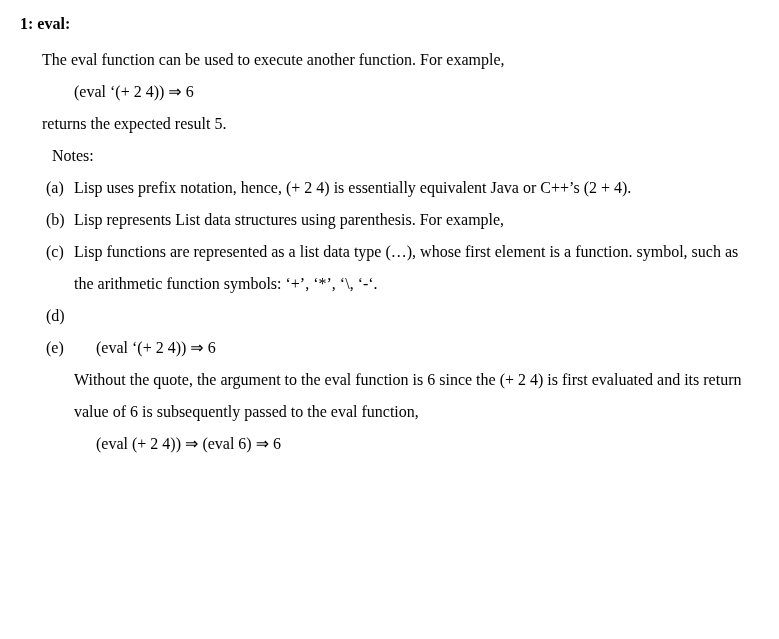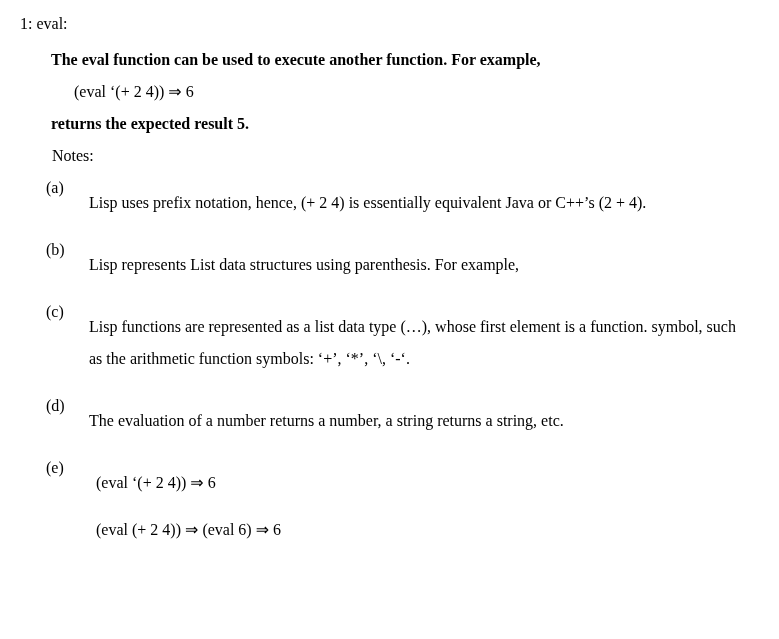--- a/index.html
+++ b/index.html
@@ -7,46 +7,45 @@
       font-size: 16px;
       line-height: 2.0;
       color: #000;
       background: #fff;
       margin: 0;
       padding: 8px 20px;
       width: 779px;
       box-sizing: border-box;
     }
     .heading {
-      font-weight: normal;
+      font-weight: bold;
       margin-bottom: 4px;
     }
     .intro {
-      margin-left: 31px;
-      font-weight: bold;
+      margin-left: 22px;
     }
     .expr {
       margin-left: 54px;
     }
     .notes-label {
       margin-left: 32px;
     }
     .note-item {
       display: flex;
       margin-left: 26px;
     }
     .note-letter {
       width: 28px;
       flex-shrink: 0;
     }
     .note-body {
       flex: 1;
     }
     .note-body p {
-      margin: 15px;
+      margin: 0;
     }
   </style>
 </head>
 <body>
 
 <div class="heading">1: eval:</div>
 
 <div class="intro">The eval function can be used to execute another function. For example,</div>
 
 <div class="expr">(eval ‘(+ 2 4))  ⇒  6</div>
@@ -72,23 +71,23 @@
 <div class="note-item">
   <div class="note-letter">(c)</div>
   <div class="note-body">
     <p>Lisp functions are represented as a list data type (…), whose first element is a function. symbol, such as the arithmetic function symbols: ‘+’, ‘*’, ‘\, ‘-‘.</p>
   </div>
 </div>
 
 <div class="note-item">
   <div class="note-letter">(d)</div>
   <div class="note-body">
-    <p>The evaluation of a number returns a number, a string returns a string, etc.</p>
   </div>
 </div>
 
 <div class="note-item">
   <div class="note-letter">(e)</div>
   <div class="note-body">
     <p style="margin-left:22px">(eval ‘(+ 2 4))  ⇒  6</p>
+    <p>Without the quote, the argument to the eval function is 6 since the (+ 2 4) is first evaluated and its return value of 6 is subsequently passed to the eval function,</p>
     <p style="margin-left:22px">(eval (+ 2 4))  ⇒  (eval 6)  ⇒ 6</p>
   </div>
 </div>
 
 </body></html>

